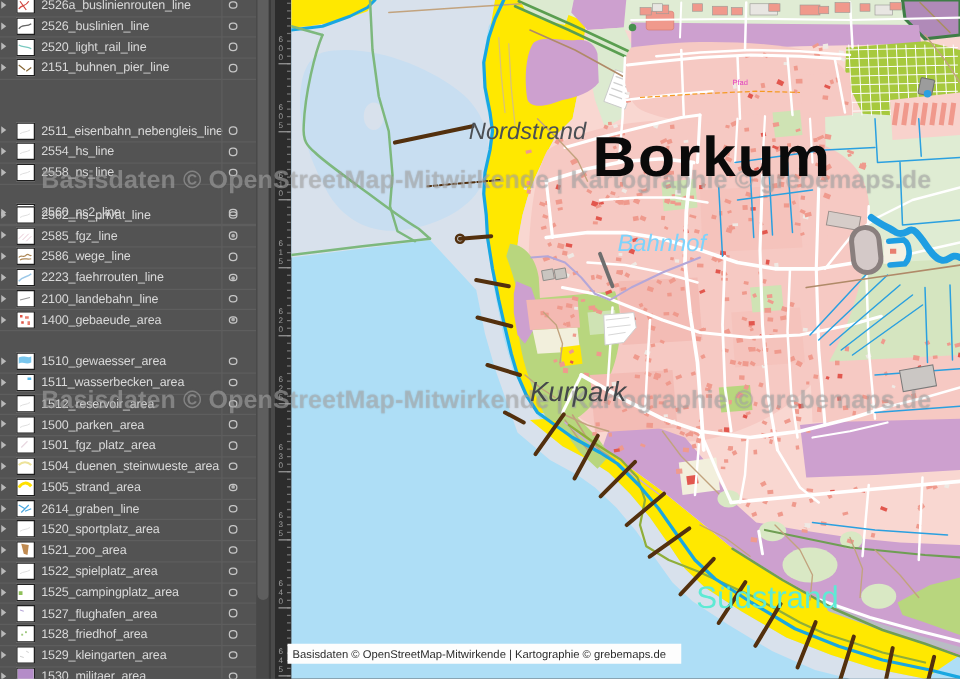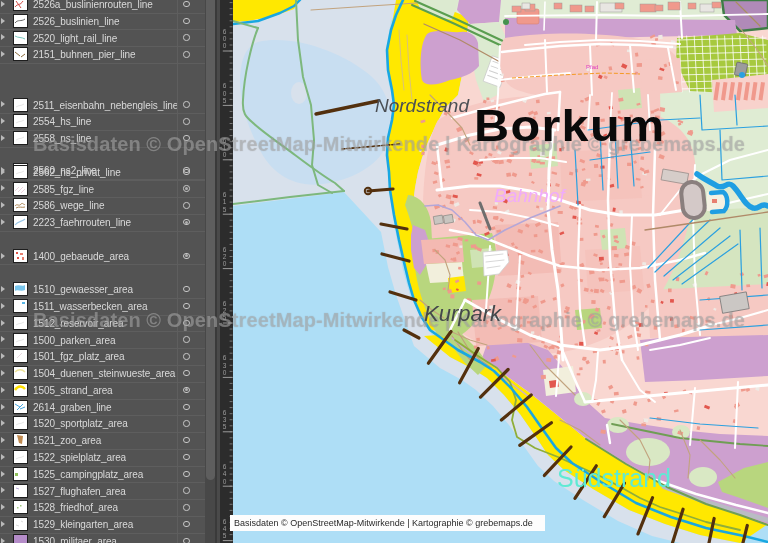--- a/index.html
+++ b/index.html
@@ -139,20 +139,30 @@
 </div>
 <div class="row" style="top:213.94px">
 <span class="chev"></span>
 <span class="thumb">
           <svg width="13" height="11" viewBox="0 0 13 11">
             <path d="M1,9 C4,5 8,6 11,3" stroke="#9cc8e8" fill="none" stroke-width="1.2"></path>
           </svg>
         </span>
 <span class="lname">2223_faehrrouten_line</span>
 <span class="circ fill"></span>
+</div>
+<div class="row" style="top:230.72px">
+<span class="chev"></span>
+<span class="thumb">
+          <svg width="13" height="11" viewBox="0 0 13 11">
+            <path d="M2,7 L10,5" stroke="#999" fill="none" stroke-width="1"></path>
+          </svg>
+        </span>
+<span class="lname">2100_landebahn_line</span>
+<span class="circ"></span>
 </div>
 <div class="row" style="top:247.50px">
 <span class="chev"></span>
 <span class="thumb">
           <svg width="13" height="11" viewBox="0 0 13 11">
             <rect x="2" y="2" width="2" height="2" fill="#e05548"></rect>
             <rect x="6" y="3" width="3" height="2" fill="#e87f70"></rect>
             <rect x="3" y="7" width="2" height="2" fill="#e05548"></rect>
             <rect x="8" y="7" width="2" height="3" fill="#e87f70"></rect>
           </svg>
@@ -1128,20 +1138,20 @@
 <line x1="405.012941535045" y1="533.9620995339712" x2="419.497177912855" y2="497.75150858944613" stroke="#53300e" stroke-width="3.2" stroke-linecap="round"></line>
 <line x1="438.3547432626468" y1="546.4617888642396" x2="450.04798053552224" y2="509.25603390509065" stroke="#53300e" stroke-width="3.2" stroke-linecap="round"></line>
 <line x1="473.0873269912563" y1="556.6321561818714" x2="481.12173575220015" y2="518.4687145673882" stroke="#53300e" stroke-width="3.2" stroke-linecap="round"></line>
 <line x1="504.8405675940886" y1="563.3218812778458" x2="514.2994569705055" y2="525.4863237721778" stroke="#53300e" stroke-width="3.2" stroke-linecap="round"></line>
 <circle cx="135" cy="191" r="3.2" fill="none" stroke="#53300e" stroke-width="2"></circle>
 </svg>
 <div class="wm" style="top:133px">Basisdaten © OpenStreetMap-Mitwirkende | Kartographie © grebemaps.de</div>
 <div class="wm" style="top:309px">Basisdaten © OpenStreetMap-Mitwirkende | Kartographie © grebemaps.de</div>
 <div class="mlabel" style="left:375px;top:94.5px;font-style:italic;font-size:19px;color:#4b4f54;">Nordstrand</div>
 <div class="mlabel" style="left:474px;top:99.5px;font-weight:bold;font-size:45px;color:#0a0a0a;letter-spacing:1.2px;transform:scaleX(1.08);transform-origin:0 0;">Borkum</div>
-<div class="mlabel" style="left:494px;top:184.5px;font-style:italic;font-size:19px;color:#f0abfc;">Bahnhof</div>
+<div class="mlabel" style="left:494px;top:184.5px;font-style:italic;font-size:19px;color:#7dd3fc;">Bahnhof</div>
 <div class="mlabel" style="left:424px;top:300.5px;font-style:italic;font-size:22px;color:#44484b;">Kurpark</div>
 <div class="mlabel" style="left:557px;top:463.5px;font-size:25px;color:#5eead4;">Südstrand</div>
 <div class="mlabel" style="left:586px;top:64px;font-size:6px;color:#e040c0;">Pfad</div>
 <div id="attrib">
       <span>Basisdaten © OpenStreetMap-Mitwirkende | Kartographie © grebemaps.de</span>
     </div>
 </div>
 
 </body></html>

